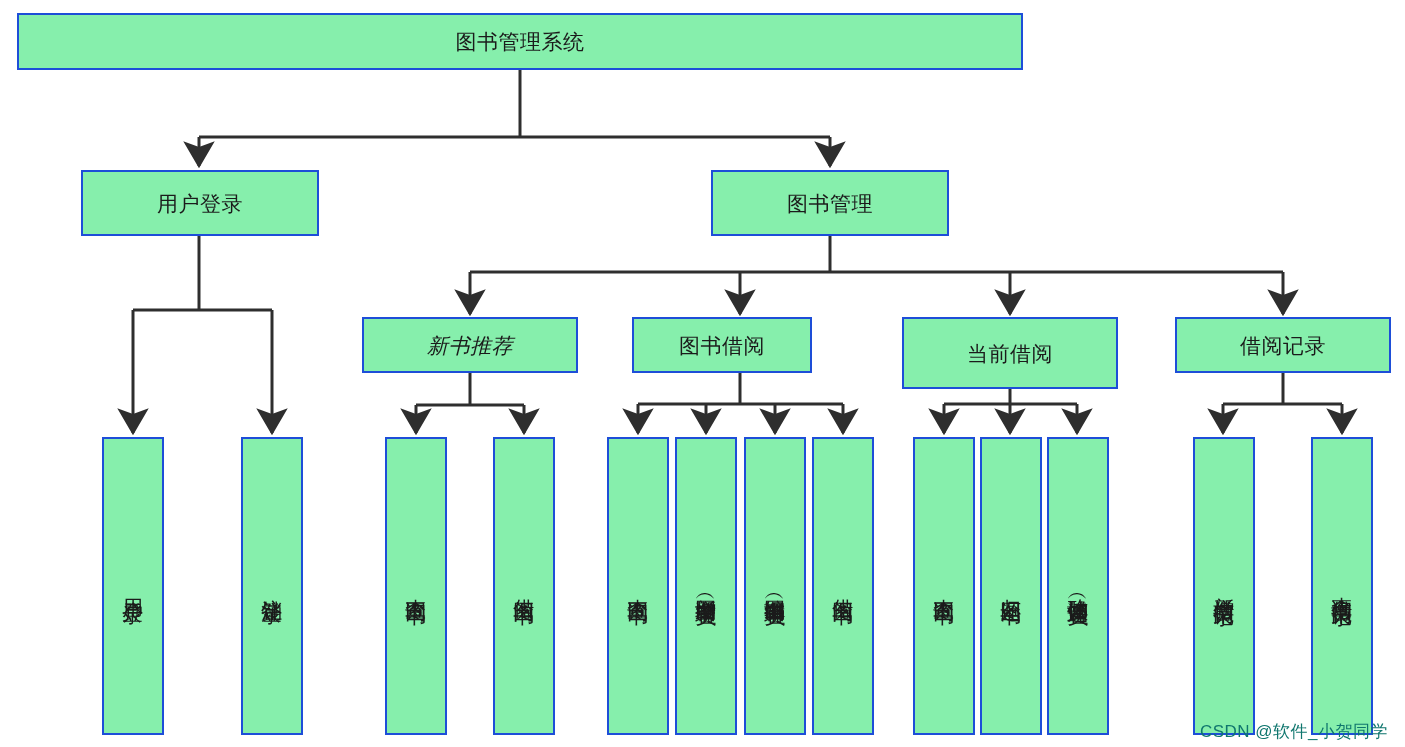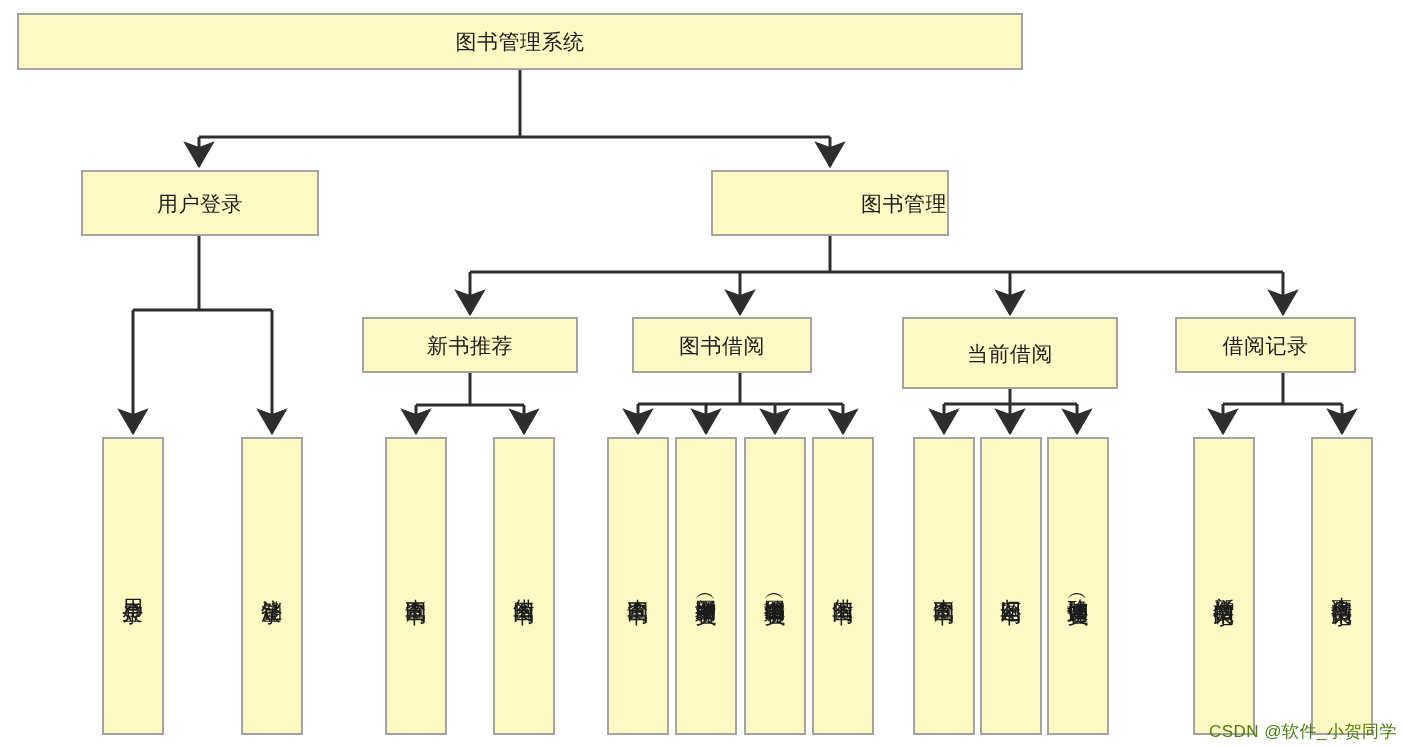--- a/index.html
+++ b/index.html
@@ -20,22 +20,22 @@
   #wires {
     position: absolute;
     left: 0;
     top: 0;
     width: 1405px;
     height: 747px;
   }
   .node {
     position: absolute;
     box-sizing: border-box;
-    border: 2px solid #a3a3a3;
-    background: #fef9c3;
+    border: 2px solid #1d4ed8;
+    background: #86efac;
     color: #1b1b1b;
     display: flex;
     align-items: center;
     justify-content: center;
     z-index: 2;
   }
   .node-label {
     display: block;
     text-align: center;
     white-space: nowrap;
@@ -55,24 +55,24 @@
     text-orientation: upright;
     font-size: 21px;
     line-height: 1.32;
     letter-spacing: 2px;
   }
   .node.v.tall .node-label {
     letter-spacing: 1px;
   }
   #watermark {
     position: absolute;
-    right: 8px;
+    right: 17px;
     bottom: 4px;
     font-size: 17px;
-    color: #4d7c0f;
+    color: #0f766e;
     white-space: nowrap;
     z-index: 5;
     letter-spacing: 0.5px;
   }
 </style>
 </head>
 <body>
 
 <div id="canvas">
 
@@ -126,34 +126,34 @@
     </g>
   </svg>
 
   <div class="node h" style="left:17px; top:13px; width:1006px; height:57px;">
     <span class="node-label">图书管理系统</span>
   </div>
 
   <div class="node h" style="left:81px; top:170px; width:238px; height:66px;">
     <span class="node-label">用户登录</span>
   </div>
-  <div class="node h" style="left:711px; top:170px; width:238px; height:66px;justify-content:flex-end;">
+  <div class="node h" style="left:711px; top:170px; width:238px; height:66px;">
     <span class="node-label">图书管理</span>
   </div>
 
-  <div class="node h" style="left:362px; top:317px; width:216px; height:56px;">
+  <div class="node h" style="left:362px; top:317px; width:216px; height:56px;font-style:italic;">
     <span class="node-label">新书推荐</span>
   </div>
   <div class="node h" style="left:632px; top:317px; width:180px; height:56px;">
     <span class="node-label">图书借阅</span>
   </div>
   <div class="node h" style="left:902px; top:317px; width:216px; height:72px;">
     <span class="node-label">当前借阅</span>
   </div>
-  <div class="node h" style="left:1175px; top:317px; width:181px; height:56px;">
+  <div class="node h" style="left:1175px; top:317px; width:216px; height:56px;">
     <span class="node-label">借阅记录</span>
   </div>
 
   <div class="node v" style="left:102px; top:437px; width:62px; height:298px;">
     <span class="node-label">用户登录</span>
   </div>
   <div class="node v" style="left:241px; top:437px; width:62px; height:298px;">
     <span class="node-label">注销登录</span>
   </div>
 

